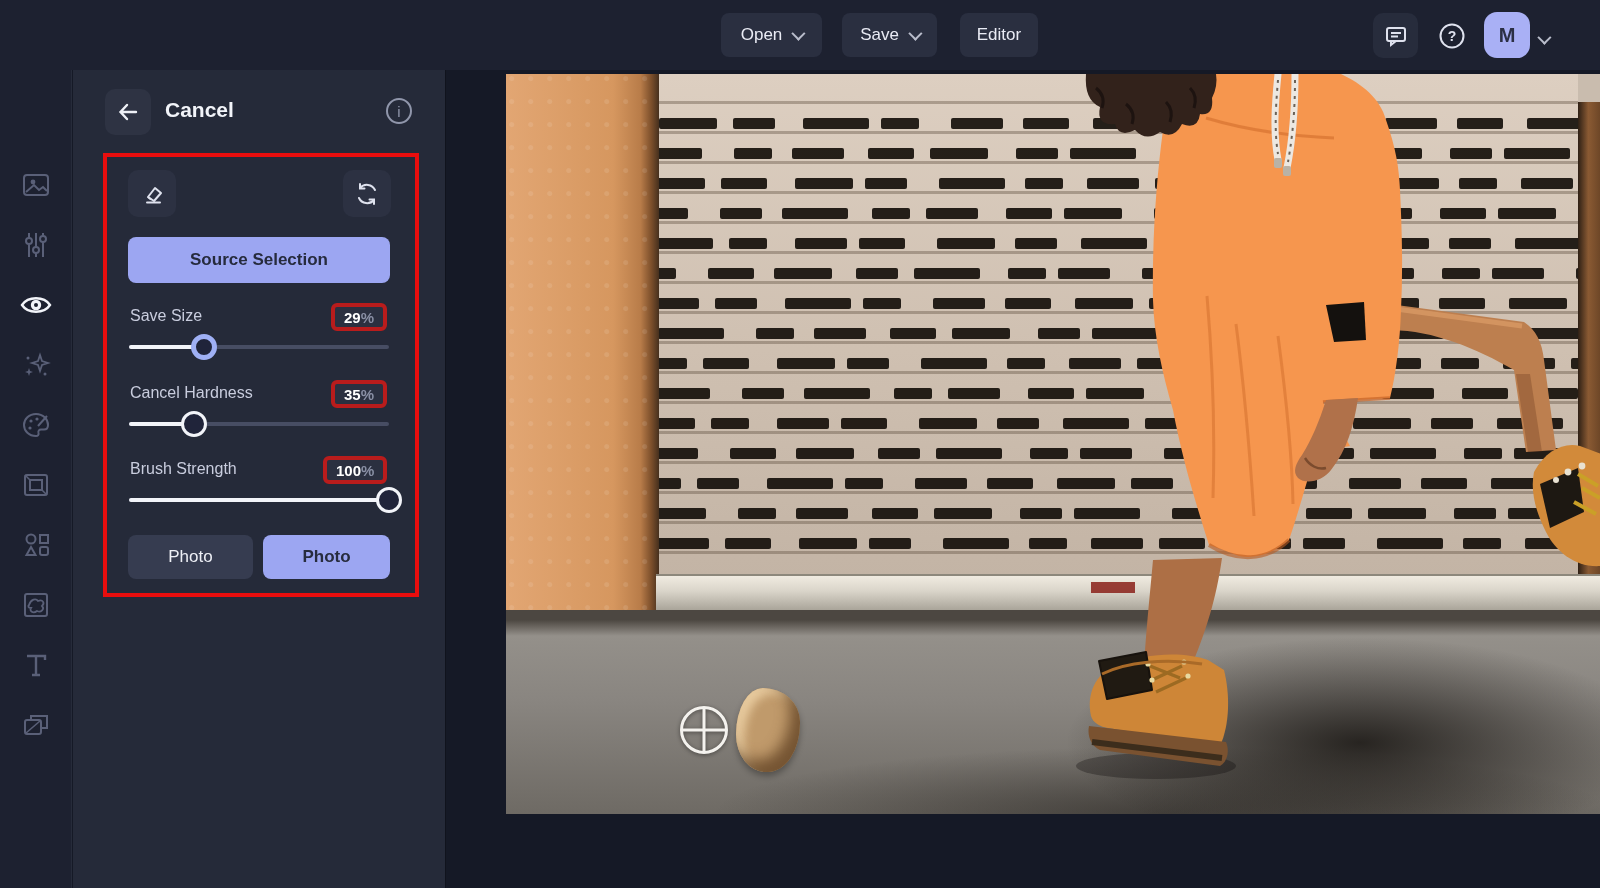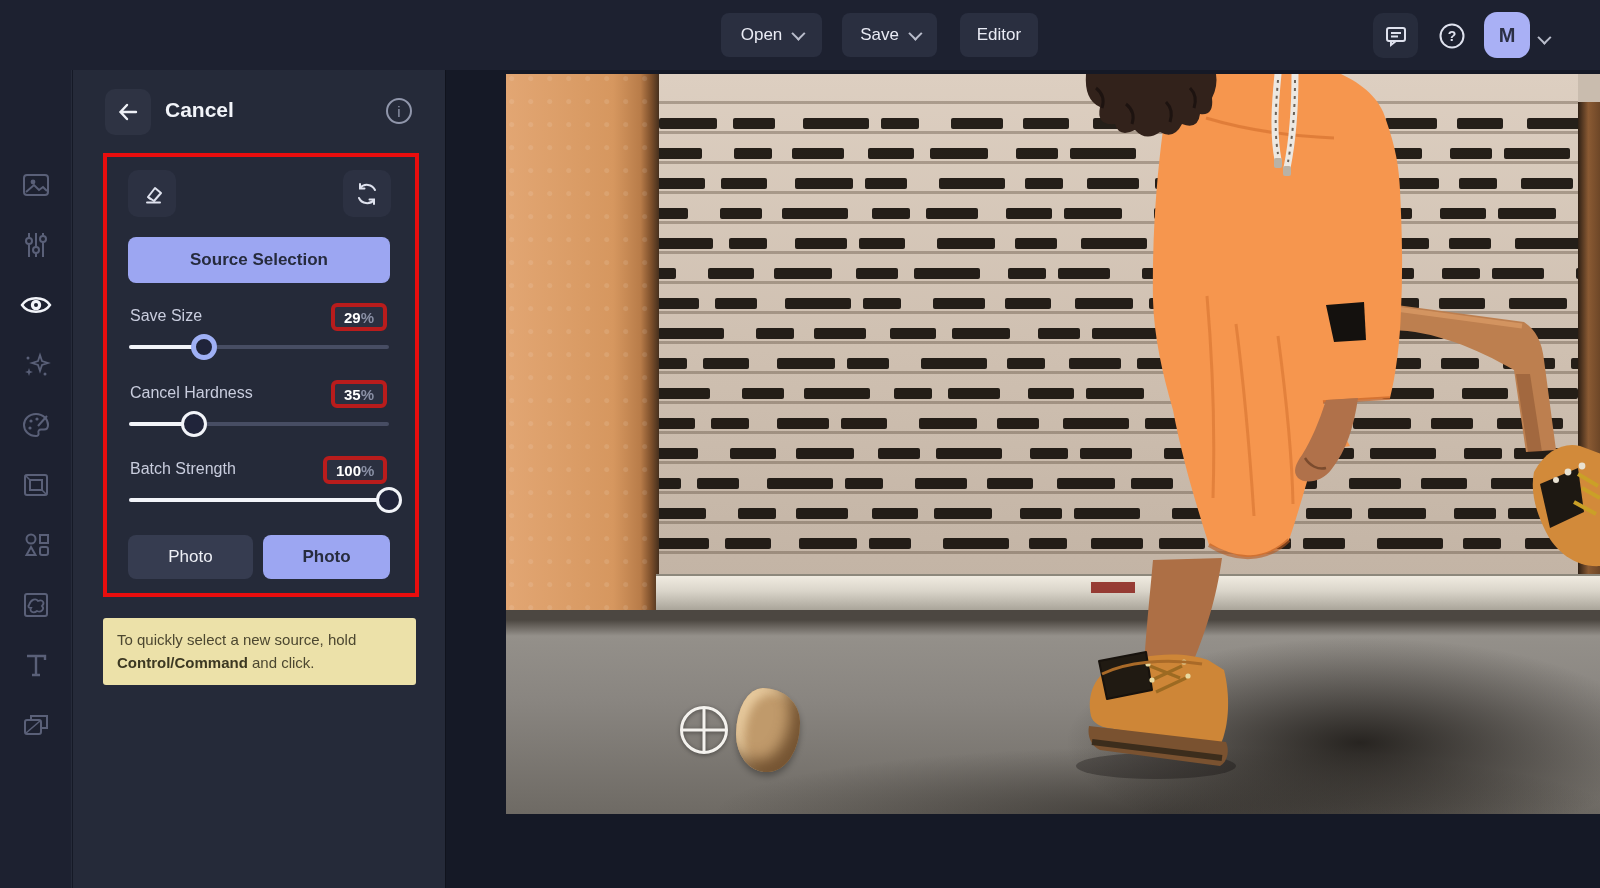--- a/index.html
+++ b/index.html
@@ -255,38 +255,34 @@
     <div class="pbadge" style="left:258px;top:310px;">
       <span class="v">35</span>
         <span class="u">%</span>
     </div>
     <div class="pslider" style="top:341px;">
       <div class="track"></div>
         <div class="fill" style="width: 25%;"></div>
         <div class="knob" style="left: calc(25% - 13px);"></div>
     </div>
 
-    <div class="prow-label" style="left:57px;top:390px;">Batch Strength</div>
+    <div class="prow-label" style="left:57px;top:390px;">Brush Strength</div>
     <div class="pbadge" style="left:250px;top:386px;">
       <span class="v">100</span>
         <span class="u">%</span>
     </div>
     <div class="pslider" style="top:417px;">
       <div class="track"></div>
         <div class="fill" style="width: 100%;"></div>
         <div class="knob" style="left: calc(100% - 13px);"></div>
     </div>
 
     <button class="cancelbtn">Photo</button>
     <button class="applybtn">Photo</button>
 
-    <div class="tip">
-      <span>To quickly select a new source, hold</span>
-      <b>Control/Command</b><span> and click.</span>
-    </div>
   </div>
 
   <div class="canvas">
     <div class="photo">
       <div class="pillar"></div>
       <div class="shutter" id="shutter">
           <div class="slot" style="left: 0px; top: 44px; width: 58px;"></div>
           <div class="slot" style="left: 74px; top: 44px; width: 42px;"></div>
           <div class="slot" style="left: 144px; top: 44px; width: 66px;"></div>
           <div class="slot" style="left: 222px; top: 44px; width: 38px;"></div>

